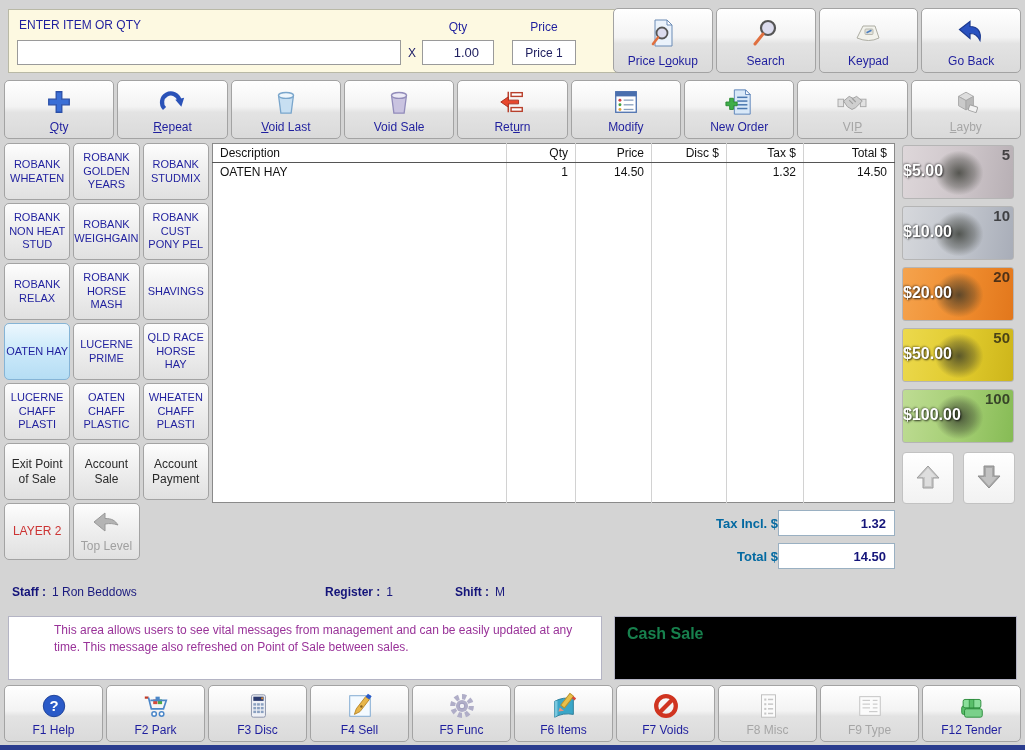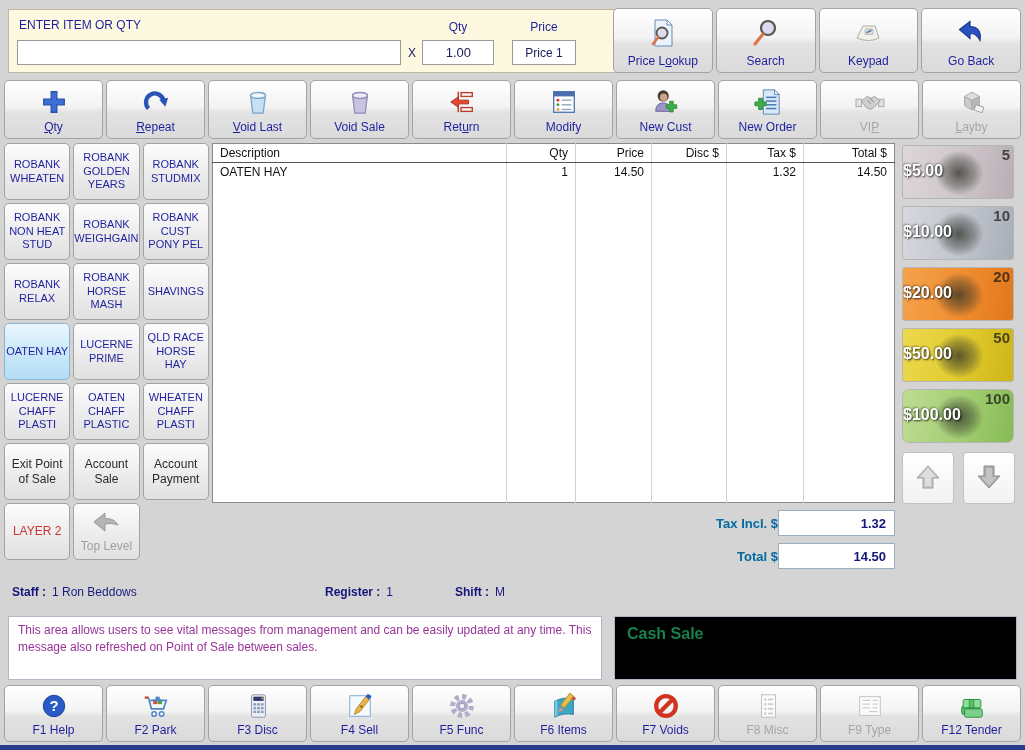--- a/index.html
+++ b/index.html
@@ -35,21 +35,21 @@
   }
   .entry-label{position:absolute;left:10px;top:8px;color:#1f1f9e;font-size:12px;}
   .entry-input{
     position:absolute;left:8px;top:30px;width:384px;height:25px;
     border:1px solid #9a9a9a;background:#fff;font-size:13px;padding:0 4px;color:#202060;
   }
   .mult{position:absolute;left:399px;top:36px;color:#20206a;font-size:12px;}
   .qty-label{position:absolute;left:413px;top:10px;width:72px;text-align:center;color:#1f1f9e;font-size:12px;}
   .qty-input{
     position:absolute;left:413px;top:30px;width:72px;height:25px;
-    border:1px solid #9a9a9a;background:#fff;font-size:13px;text-align:right;padding:0 22px;color:#202060;
+    border:1px solid #9a9a9a;background:#fff;font-size:13px;text-align:right;padding:0 14px;color:#202060;
   }
   .price-label{position:absolute;left:503px;top:10px;width:64px;text-align:center;color:#1f1f9e;font-size:12px;}
   .price-select{
     position:absolute;left:503px;top:30px;width:64px;height:25px;
     border:1px solid #9a9a9a;background:#fff;font-size:12px;color:#202060;
     display:flex;align-items:center;justify-content:center;
   }
 
   
   .nav-buttons{position:absolute;left:613px;top:8px;width:408px;height:65px;display:flex;gap:3px;}
@@ -100,21 +100,21 @@
     border:1px solid #b5b5b5;border-radius:3px;overflow:hidden;padding:0;
   }
   .note::before{
     content:"";position:absolute;left:32px;top:5px;width:48px;height:44px;
     background:radial-gradient(ellipse at 50% 50%, rgba(45,48,40,0.75) 0%, rgba(45,48,40,0.35) 45%, rgba(45,48,40,0) 72%);
   }
   .note-5{background:linear-gradient(100deg,#ded7da,#cdc5c9 55%,#b7afb4);}
   .note-10{background:linear-gradient(100deg,#d6d8dc,#c0c4cc 55%,#a8adb8);}
   .note-20{background:linear-gradient(100deg,#f5a34d,#ef8c2e 55%,#e2771c);}
   .note-50{background:linear-gradient(100deg,#ecd94d,#e0ca2d 55%,#cdb51a);}
-  .note-100{background:linear-gradient(100deg,#bedc93,#a3cd72 55%,#86bb55);border-radius:7px;}
+  .note-100{background:linear-gradient(100deg,#bedc93,#a3cd72 55%,#86bb55);}
   .note-label{
     position:absolute;left:0;right:14px;top:16px;text-align:left;
     color:#fff;font-weight:bold;font-size:16px;
     text-shadow:1px 1px 2px rgba(0,0,0,0.75), -1px -1px 2px rgba(0,0,0,0.35);
   }
   .note-corner{
     position:absolute;right:3px;top:0px;font-size:15px;font-weight:bold;color:rgba(20,20,20,0.72);
   }
   .scrolls{position:absolute;left:902px;top:452px;width:118px;display:flex;gap:9px;}
   .scroll-btn{
@@ -136,21 +136,21 @@
   .status{position:absolute;left:0;top:585px;width:1025px;height:18px;font-size:12px;color:#1a1a7e;}
   .status b{font-weight:bold;color:#14147a;}
   .st-staff{position:absolute;left:12px;}
   .st-register{position:absolute;left:325px;}
   .st-shift{position:absolute;left:455px;}
   .status .val{margin-left:6px;}
 
   
   .message-box{
     position:absolute;left:8px;top:616px;width:594px;height:64px;
-    background:#fff;border:1px solid #b4b4c4;
+    background:#fff;border:1px solid #b4b4c4;padding-left:36px;
   }
   .message-box p{margin:5px 9px;font-size:12px;line-height:1.4;color:#993399;}
   .sale-box{
     position:absolute;left:614px;top:616px;width:403px;height:64px;
     background:#000000;border:1px solid #b4b4c4;
   }
   .sale-box .sale-title{margin:8px 12px;font-size:16px;font-weight:bold;color:#17804d;}
 
   
   .fkeys{position:absolute;left:4px;top:685px;width:1017px;height:57px;display:flex;gap:3px;}
@@ -268,31 +268,20 @@
           <circle cx="8.5" cy="18" r="1.6" fill="#40a040"></circle>
           <circle cx="8.5" cy="23" r="1.6" fill="#e0a040"></circle>
           <g stroke="#8aa0be" stroke-width="1.4">
             <line x1="12.5" y1="13" x2="23" y2="13"></line>
             <line x1="12.5" y1="18" x2="23" y2="18"></line>
             <line x1="12.5" y1="23" x2="23" y2="23"></line>
           </g>
         </svg>
     </span>
     <span class="lbl">Modify</span>
-  </button>
-  <button class="btn">
-    <span class="ic">
-      <svg width="30" height="28" viewBox="0 0 30 30">
-          <circle cx="12" cy="8.5" r="6" fill="#4a3a32"></circle>
-          <circle cx="12.5" cy="10" r="4" fill="#caa58a"></circle>
-          <path d="M4 25q0-9 8-9t8 9z" fill="#9a94c8" stroke="#6a64a0"></path>
-          <path d="M21 16h4v4h4v4h-4v4h-4v-4h-4v-4h4z" fill="#3fae4a" stroke="#2a8a34" transform="translate(-1,-1) scale(0.95)"></path>
-        </svg>
-    </span>
-    <span class="lbl">New Cust</span>
   </button>
   <button class="btn">
     <span class="ic">
       <svg width="30" height="28" viewBox="0 0 30 30">
           <path d="M10 2h12l5 5v21H10z" fill="#d8e8f8" stroke="#5a82b8"></path>
           <path d="M22 2l5 5h-5z" fill="#fff" stroke="#5a82b8"></path>
           <g stroke="#4a77b0" stroke-width="1.6">
             <line x1="13" y1="10" x2="24" y2="10"></line>
             <line x1="13" y1="14" x2="24" y2="14"></line>
             <line x1="13" y1="18" x2="24" y2="18"></line>

